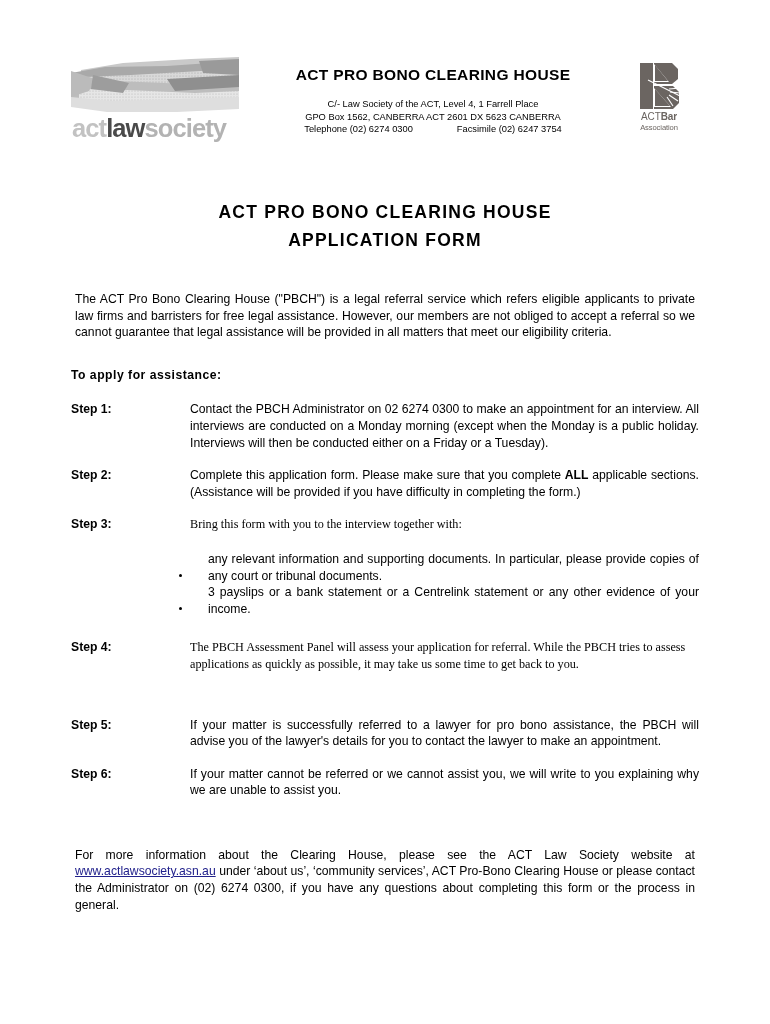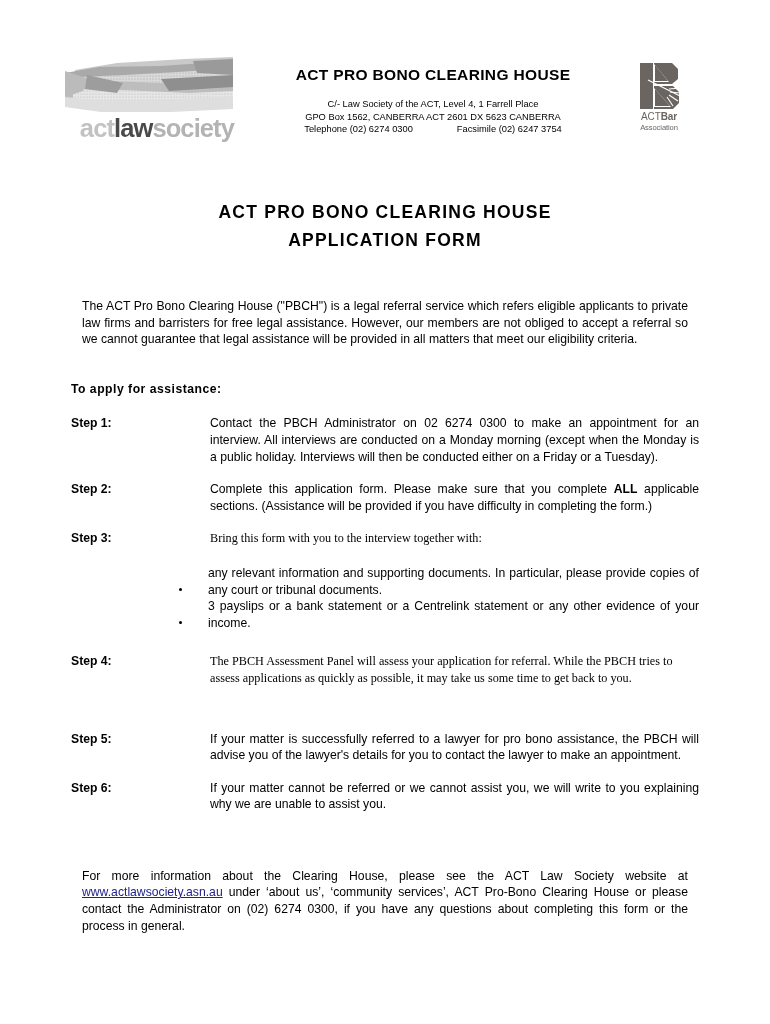--- a/index.html
+++ b/index.html
@@ -21,25 +21,24 @@
     position: absolute;
     left: 0;
     top: 0;
     width: 770px;
     height: 160px;
   }
 
   
   .als-logo {
     position: absolute;
-    left: 65px;
+    left: 71px;
     top: 57px;
     width: 168px;
     height: 88px;
-    text-align: right;
   }
   .als-graphic {
     position: absolute;
     left: 0;
     top: 0;
     width: 168px;
     height: 55px;
   }
   .als-wordmark {
     position: absolute;
@@ -141,21 +140,21 @@
   .content {
     position: absolute;
     left: 71px;
     top: 287px;
     width: 628px;
     font-size: 12.2px;
     line-height: 16.6px;
   }
 
   p.para {
-    margin: 11px;
+    margin: 4px;
     text-align: justify;
     text-justify: inter-word;
   }
 
   .subhead {
     margin: 0;
     font-weight: bold;
     letter-spacing: 0.5px;
   }
 
@@ -168,21 +167,20 @@
   .step-label {
     width: 99px;
     flex: 0 0 99px;
     font-weight: bold;
     white-space: nowrap;
   }
   .step-body {
     flex: 1 1 auto;
     text-align: justify;
     text-justify: inter-word;
-    margin-left: 20px;
   }
   .step-body.nojust { text-align: left; font-family: Liberation Serif, serif; }
 
   
   .bullets {
     margin: 0;
     padding: 0;
     list-style: none;
   }
   .bullet-item {

